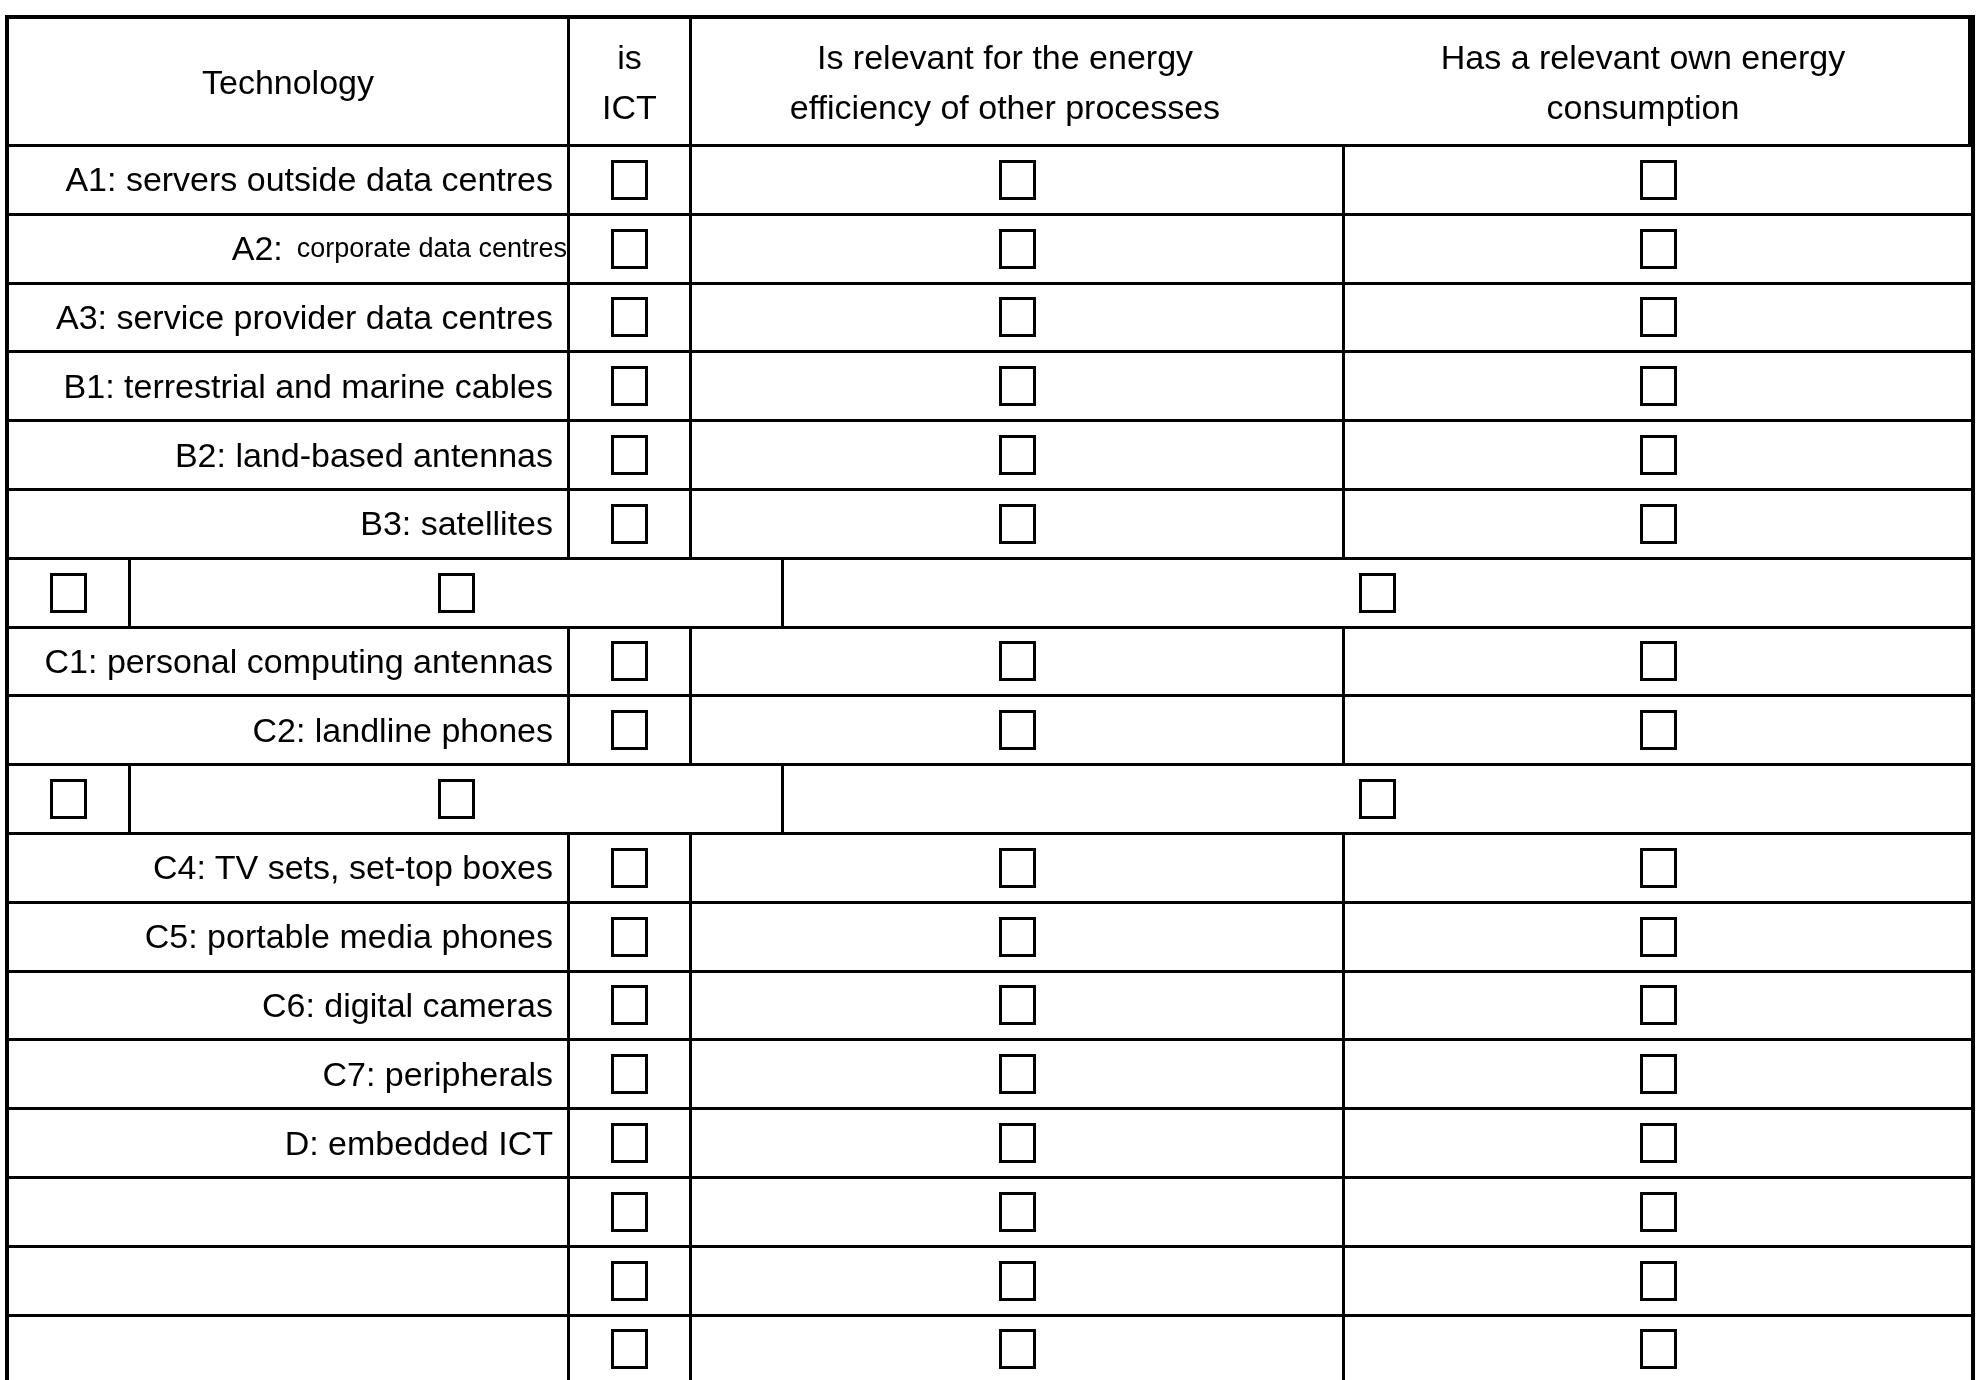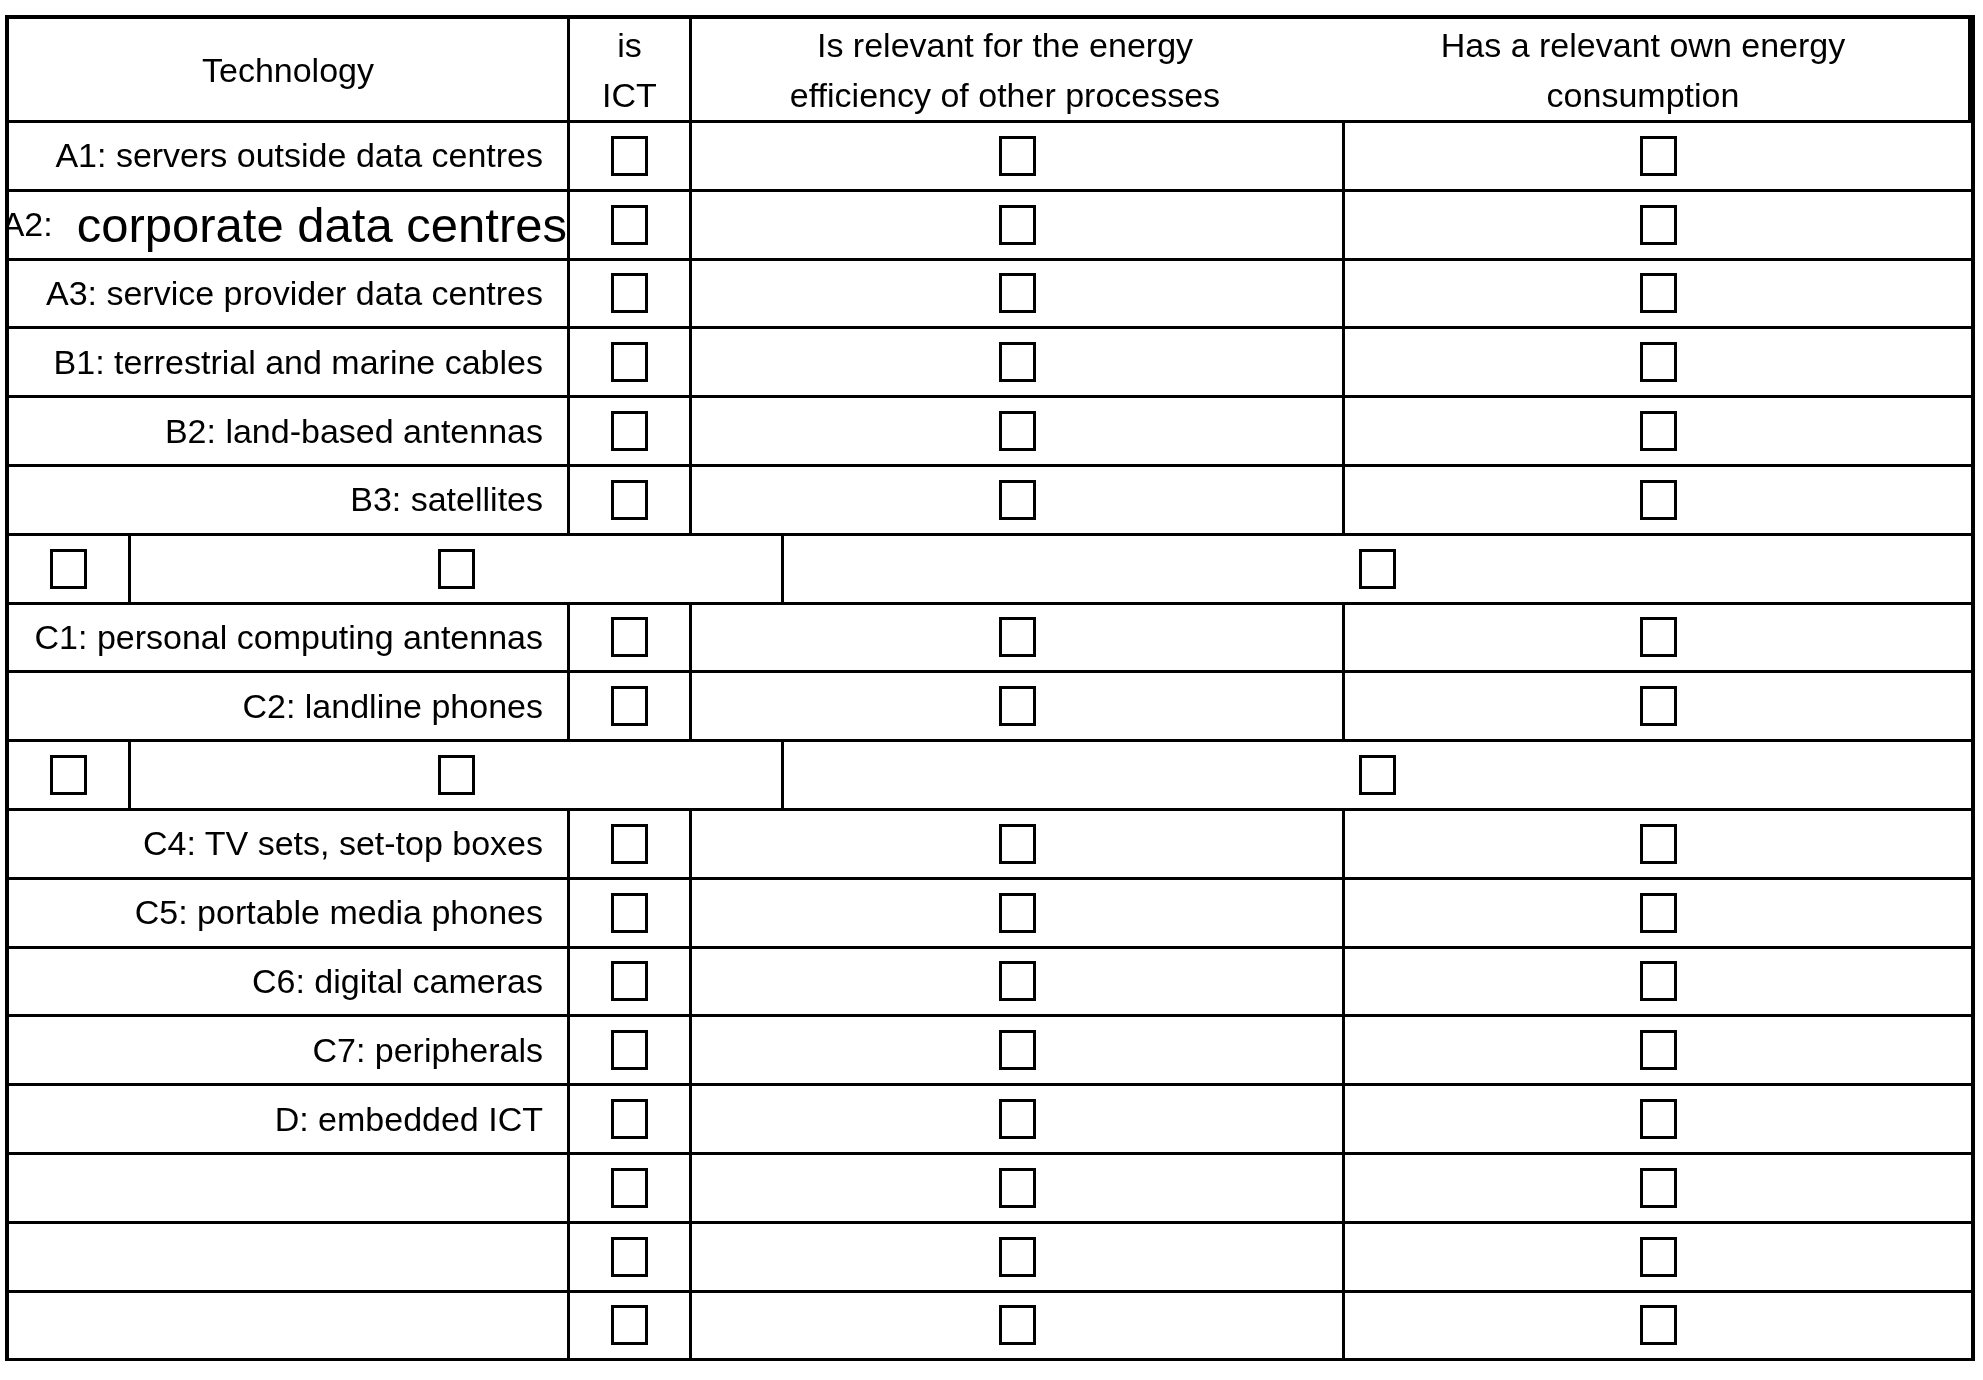--- a/index.html
+++ b/index.html
@@ -21,21 +21,21 @@
     border: 4px solid #000000;
     border-bottom: none;
     background: #ffffff;
   }
   .row {
     display: flex;
     box-sizing: border-box;
     border-bottom: 3px solid #000000;
     width: 100%;
   }
-  .header-row { height: 104px; }
+  .header-row { height: 128px; }
   .data-row   { height: 68.8px; }
   .cell {
     box-sizing: border-box;
     border-right: 3px solid #000000;
     display: flex;
     flex-direction: column;
     align-items: center;
     justify-content: center;
     overflow: hidden;
   }
@@ -49,22 +49,22 @@
     text-align: center;
   }
   .label-cell {
     flex-direction: row;
     justify-content: flex-end;
     padding-left: 23px;
     font-size: 34px;
     white-space: nowrap;
   }
   .label-large {
-    font-size: 49px;
-    margin-left: 24px;
+    font-size: 27px;
+    margin-left: 14px;
   }
   .checkbox {
     width: 31px;
     height: 34px;
     box-sizing: content-box;
     border: 3.5px solid #000000;
     background: #ffffff;
   }
 </style>
 </head>

